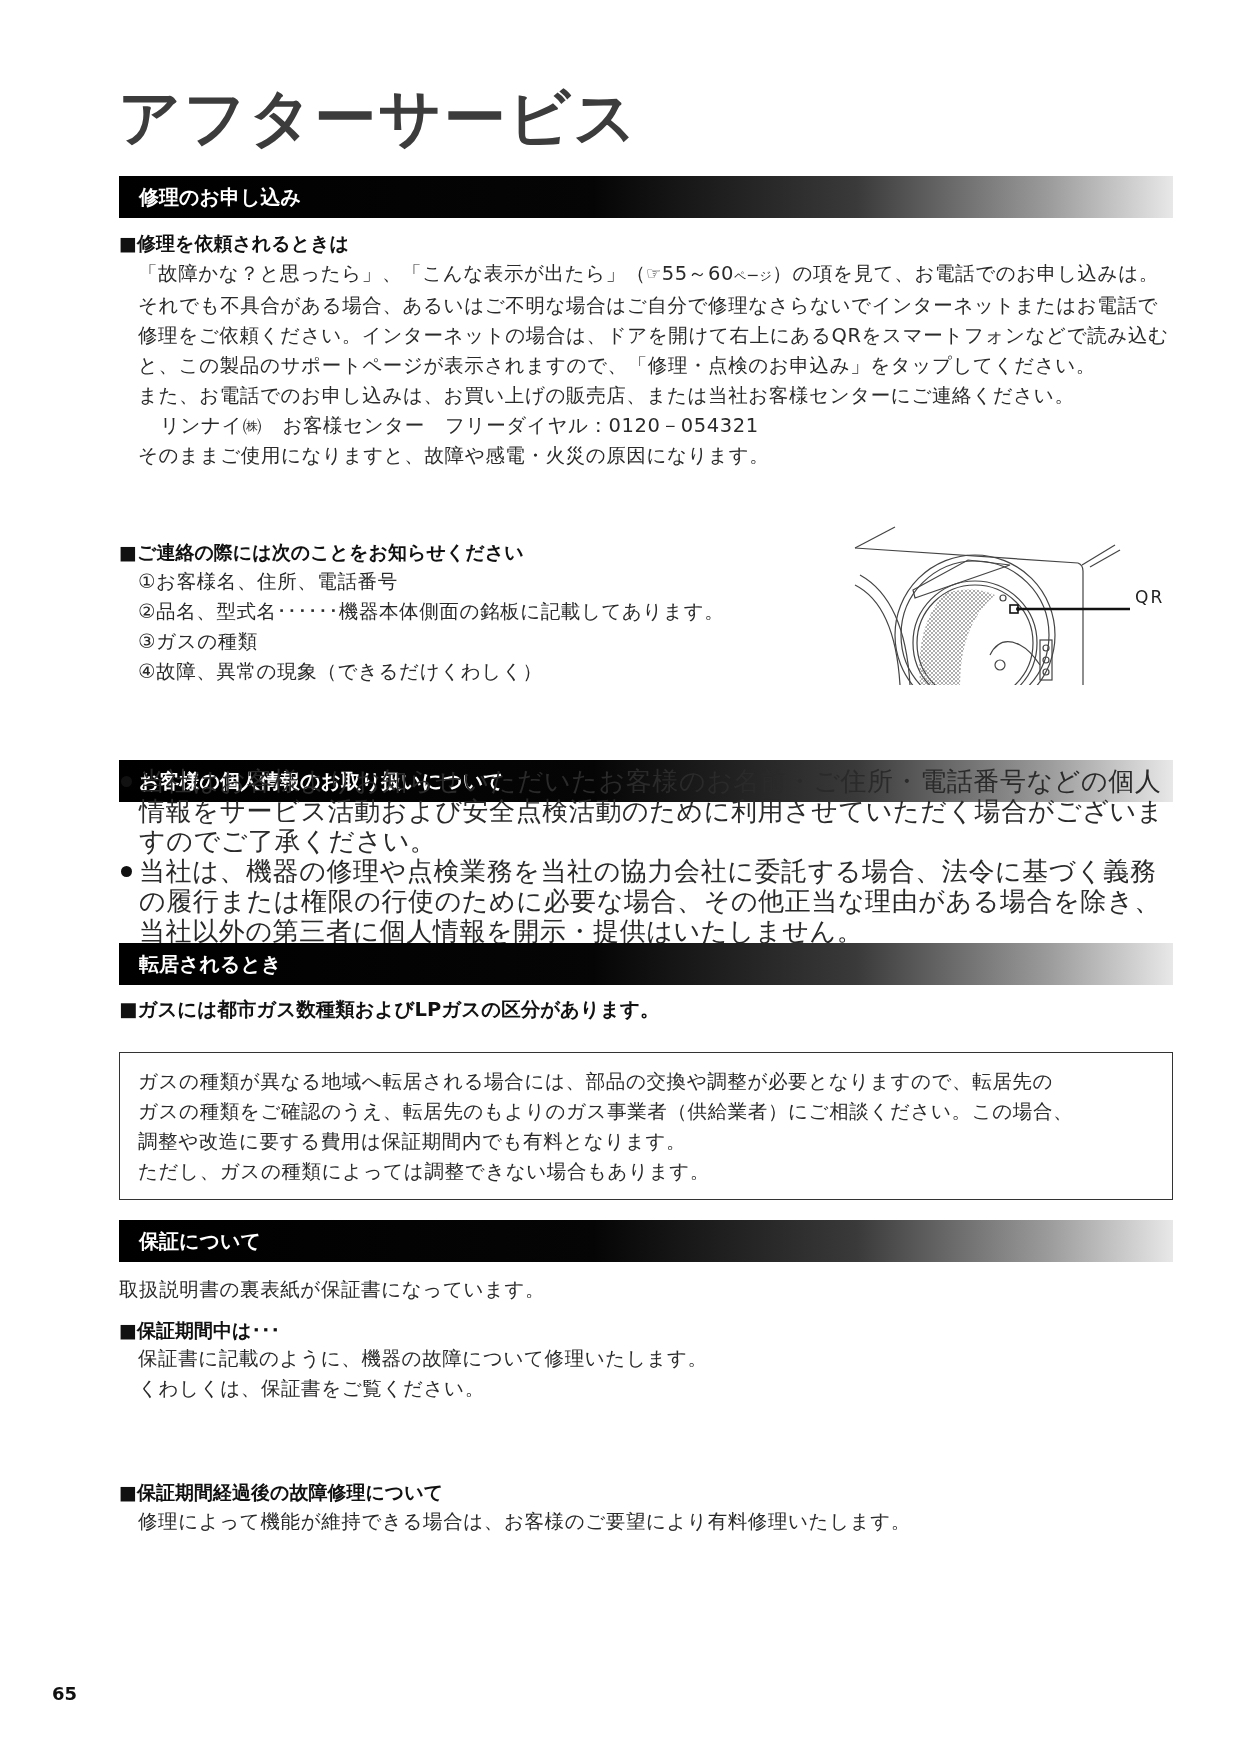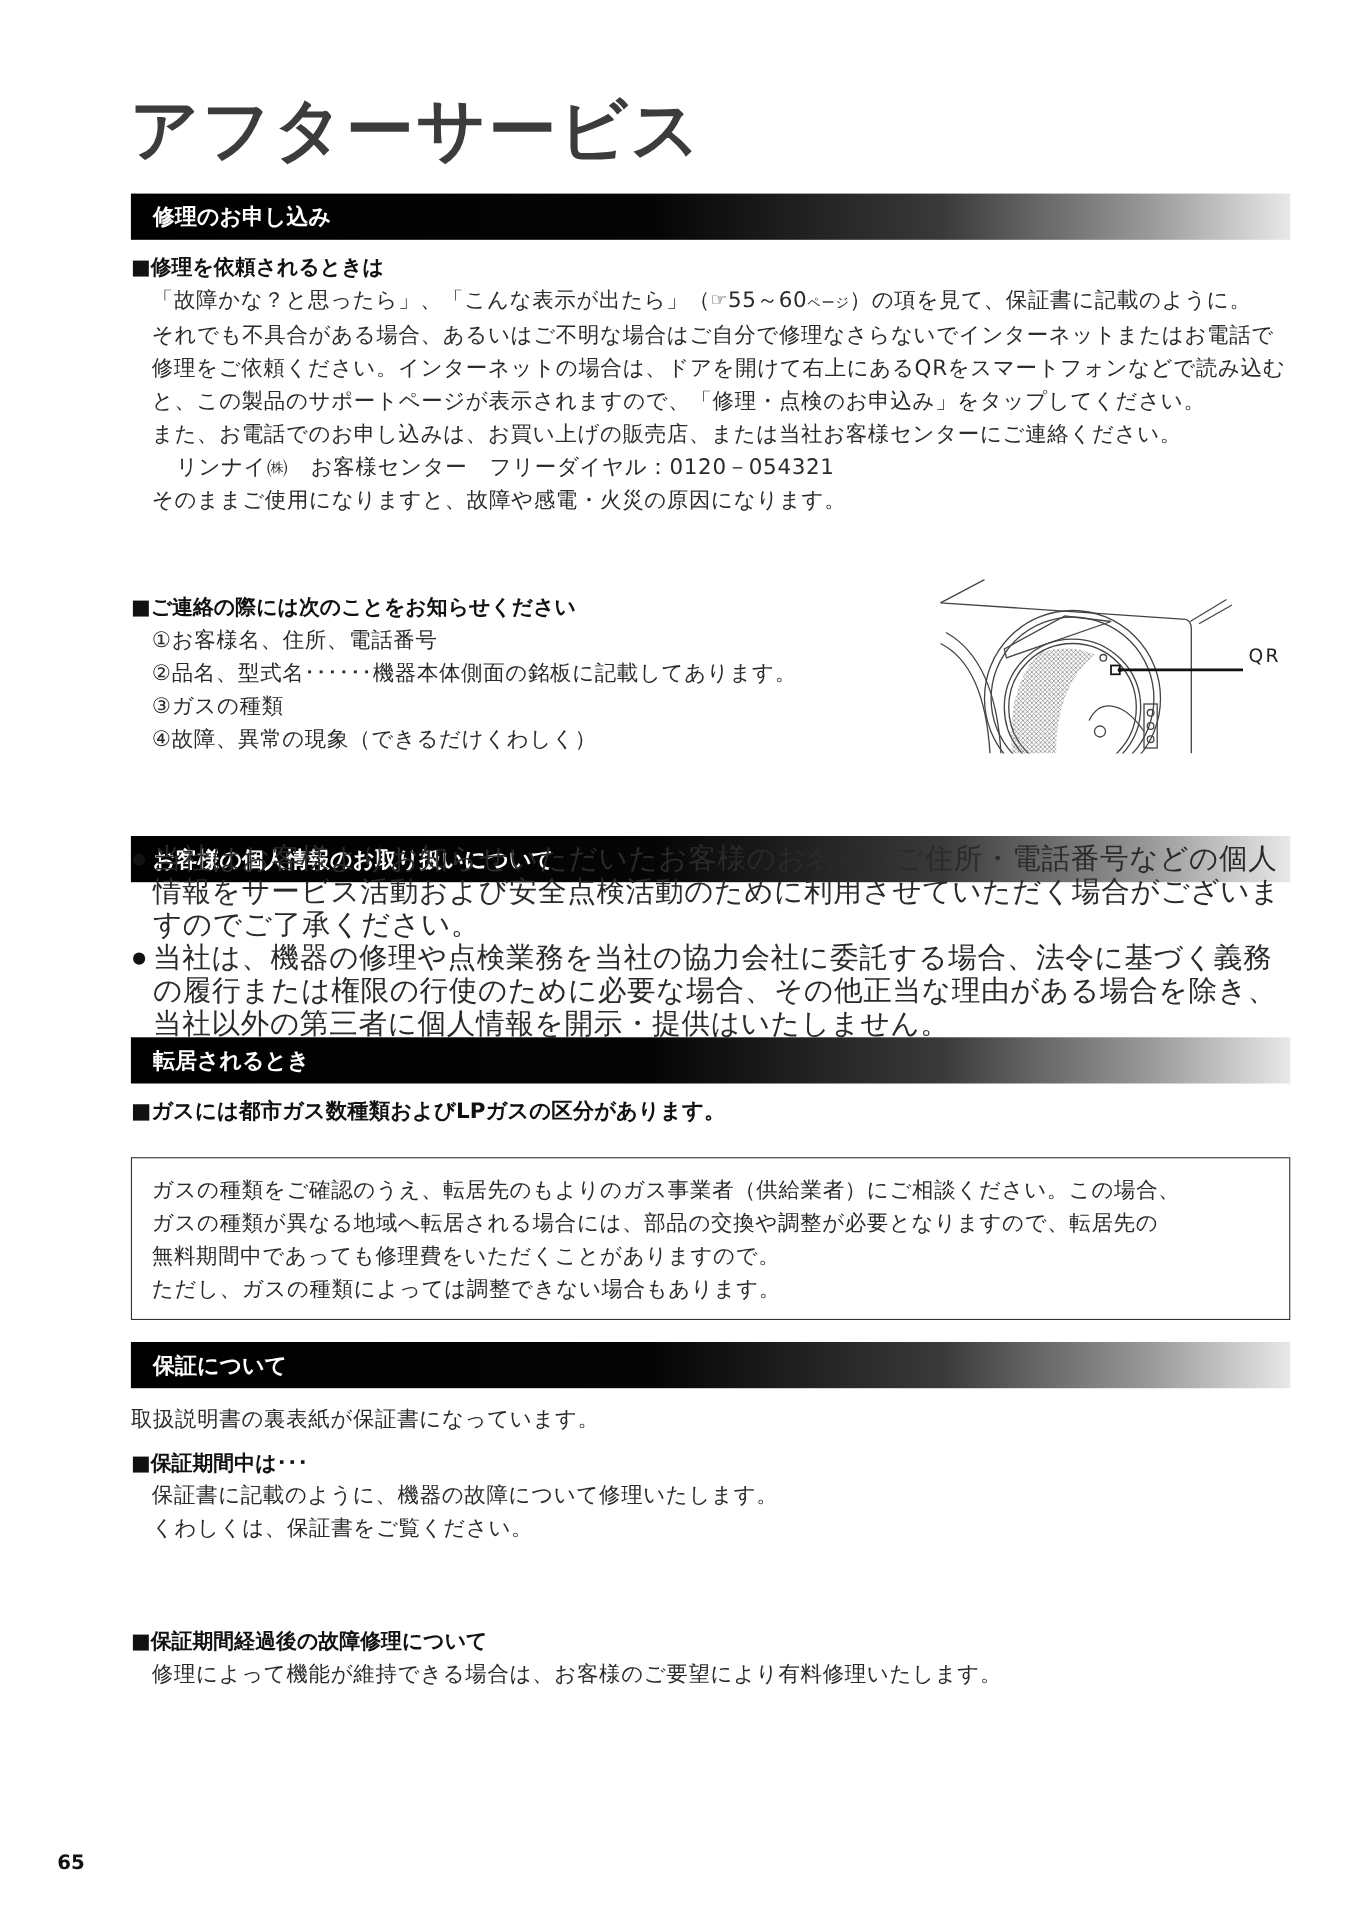--- a/index.html
+++ b/index.html
@@ -48,21 +48,21 @@
 <body>
 
 <h1 class="page-title">アフターサービス</h1>
 
 <div class="section-bar" style="top:176px;">修理のお申し込み</div>
 
 <div class="sub-head" style="top:229px;">■修理を依頼されるときは</div>
 
 <div class="body-text" style="left:138px; top:258px; width:1040px;">
   <p>
-    <span>「故障かな？と思ったら」、「こんな表示が出たら」（</span><span class="ref-icon">☞</span><span>55～60</span><span class="small-kana">ページ</span><span>）の項を見て、保証書に記載のように。</span>
+    <span>「故障かな？と思ったら」、「こんな表示が出たら」（</span><span class="ref-icon">☞</span><span>55～60</span><span class="small-kana">ページ</span><span>）の項を見て、お電話でのお申し込みは。</span>
   </p>
   <p>それでも不具合がある場合、あるいはご不明な場合はご自分で修理なさらないでインターネットまたはお電話で修理をご依頼ください。インターネットの場合は、ドアを開けて右上にあるQRをスマートフォンなどで読み込むと、この製品のサポートページが表示されますので、「修理・点検のお申込み」をタップしてください。</p>
   <p>また、お電話でのお申し込みは、お買い上げの販売店、または当社お客様センターにご連絡ください。</p>
   <p class="indent">リンナイ㈱　お客様センター　フリーダイヤル：0120－054321</p>
   <p>そのままご使用になりますと、故障や感電・火災の原因になります。</p>
 </div>
 
 <div class="sub-head" style="top:538px;">■ご連絡の際には次のことをお知らせください</div>
 <div class="body-text" style="left:138px; top:567px; width:700px;">
   <p>①お客様名、住所、電話番号</p>
@@ -107,23 +107,23 @@
 
 <div class="section-bar" style="top:713px;margin-top:47px;">お客様の個人情報のお取り扱いについて</div>
 <div class="bullet-list" style="top:766px;">
   <p class="bullet-item"><span class="dot"></span><span>当社はお客様よりお知らせいただいたお客様のお名前・ご住所・電話番号などの個人情報をサービス活動および安全点検活動のために利用させていただく場合がございますのでご了承ください。</span></p>
   <p class="bullet-item"><span class="dot"></span><span>当社は、機器の修理や点検業務を当社の協力会社に委託する場合、法令に基づく義務の履行または権限の行使のために必要な場合、その他正当な理由がある場合を除き、当社以外の第三者に個人情報を開示・提供はいたしません。</span></p>
 </div>
 
 <div class="section-bar" style="top:943px;">転居されるとき</div>
 <div class="sub-head" style="top:996px; font-size:19.5px;">■ガスには都市ガス数種類およびLPガスの区分があります。</div>
 <div class="boxed">
+  <p>ガスの種類が異なる地域へ転居される場合には、部品の交換や調整が必要となりますので、転居先の</p>
   <p>ガスの種類をご確認のうえ、転居先のもよりのガス事業者（供給業者）にご相談ください。この場合、</p>
-  <p>ガスの種類が異なる地域へ転居される場合には、部品の交換や調整が必要となりますので、転居先の</p>
-  <p>無料期間中であっても修理費をいただくことがありますので。</p>
+  <p>調整や改造に要する費用は保証期間内でも有料となります。</p>
   <p>ただし、ガスの種類によっては調整できない場合もあります。</p>
 </div>
 
 <div class="section-bar" style="top:1220px;">保証について</div>
 <div class="body-text" style="left:119px; top:1275px; width:1054px;">取扱説明書の裏表紙が保証書になっています。</div>
 
 <div class="sub-head" style="top:1316px;">■保証期間中は･･･</div>
 <div class="body-text" style="left:138px; top:1345px; width:1040px;font-family:Liberation Mono, monospace;">
   <p>保証書に記載のように、機器の故障について修理いたします。</p>
   <p>くわしくは、保証書をご覧ください。</p>

